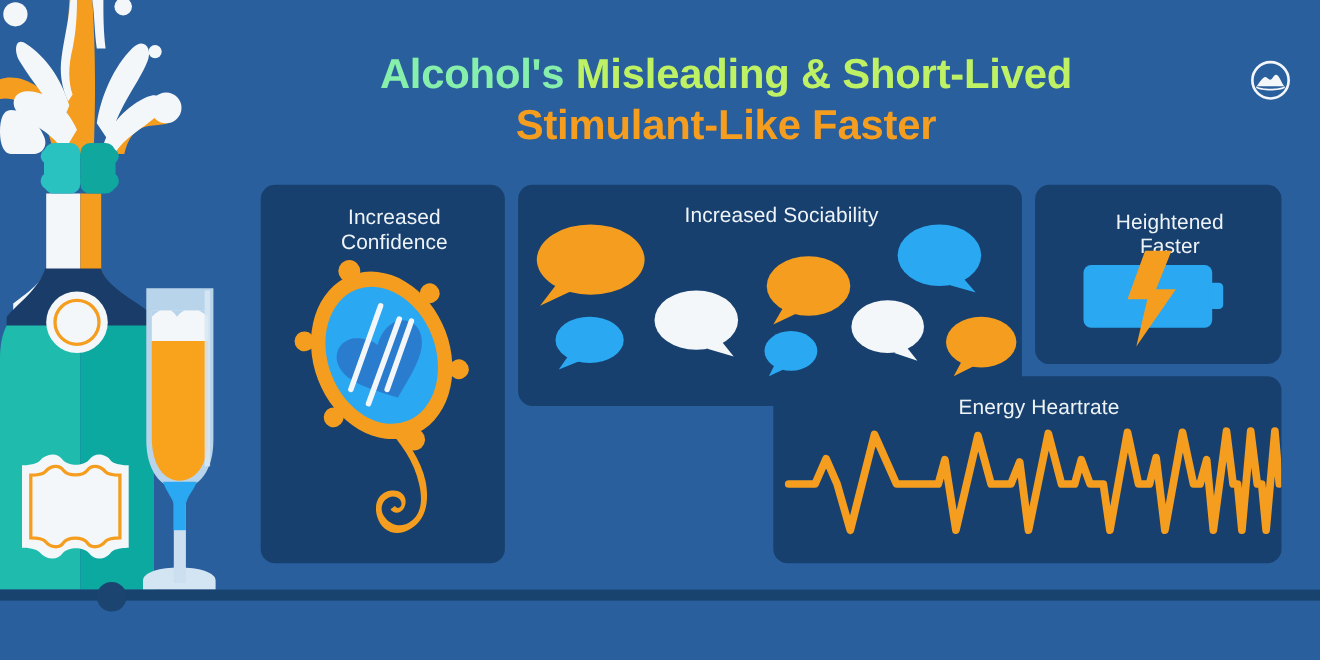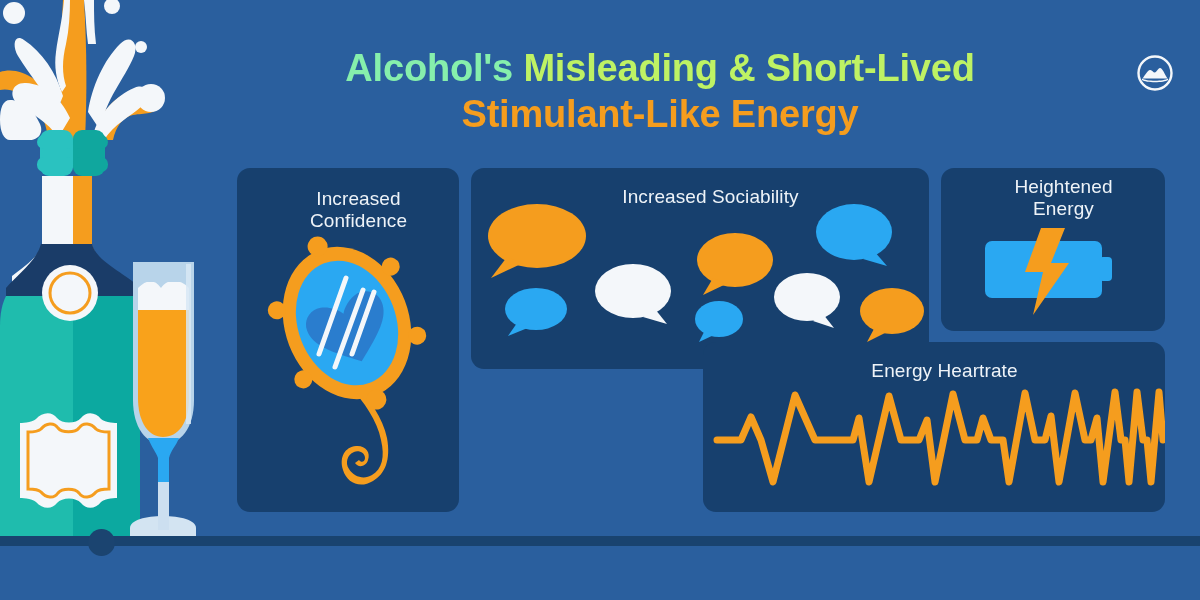--- a/index.html
+++ b/index.html
@@ -68,21 +68,21 @@
     padding-left: 21px;
   }
   #card-confidence { left: 237px; top: 168px; width: 222px; height: 344px; }
   #card-sociability { left: 471px; top: 168px; width: 458px; height: 201px; }
   #card-energy     { left: 941px; top: 168px; width: 224px; height: 163px; }
   #card-mood       { left: 471px; top: 342px; width: 220px; height: 170px; }
   #card-heartrate  { left: 703px; top: 342px; width: 462px; height: 170px; }
 
   #title-confidence { top: 20px; }
   #title-sociability { top: 18px; }
-  #title-energy     { top: 8px; }
+  #title-energy     { top: 24px; }
   #title-mood       { top: 16px; }
   #title-heartrate  { top: 18px; }
 
   .card-art {
     position: absolute;
     left: 0;
     top: 0;
     width: 100%;
     height: 100%;
     pointer-events: none;
@@ -196,21 +196,21 @@
 
       <path d="M148 438 C 152 448 156 452 158 458 L 169 458 C 171 450 176 446 179 438 Z" fill="#2aa8f2"></path>
       <rect x="158" y="452" width="11" height="30" fill="#2aa8f2"></rect>
 
       <rect x="186" y="264" width="5" height="160" fill="#d7e7f4" opacity="0.85"></rect>
     </g>
   </svg>
 
   <div id="header-title">
     <span class="t-cyan">Alcohol's</span><span class="t-white"> Misleading &amp; Short-Lived</span>
-    <span id="title-line2" class="t-amber">Stimulant-Like Energy</span>
+    <span id="title-line2" class="t-amber">Stimulant-Like Faster</span>
   </div>
 
   <svg id="logo" viewBox="0 0 38 38">
     <circle cx="19" cy="19" r="16.5" fill="none" stroke="#f4f7fa" stroke-width="2.4"></circle>
     <path d="M6.5 24.5 C 9 21 11.5 16.5 14 16 C 16 15.6 17 18.5 18.8 18.5
              C 20.6 18.5 22 14 24 14 C 26.5 14 28.5 20 31.5 24.5 Z" fill="#f4f7fa"></path>
     <path d="M6 24.5 C 10 27.5 28 27.5 32 24.5 L 32 26 C 28 29 10 29 6 26 Z" fill="#f4f7fa"></path>
   </svg>
 
   <div id="card-confidence" class="card">
@@ -294,21 +294,21 @@
       <g>
         <ellipse cx="421" cy="124" rx="32" ry="23" fill="#f59d1e"></ellipse>
         <path d="M404 140 L 396 155 L 416 145 Z" fill="#f59d1e"></path>
       </g>
     </svg>
   </div>
 
   <div id="card-energy" class="card">
     <div id="title-energy" class="card-title">
       <span>Heightened</span><br>
-      <span>Energy</span>
+      <span>Faster</span>
     </div>
     <svg class="card-art" viewBox="0 0 224 163">
       <rect x="44" y="73" width="117" height="57" rx="7" fill="#2aa8f2"></rect>
       <rect x="158" y="89" width="13" height="24" rx="4" fill="#2aa8f2"></rect>
       <path d="M100 60 L 124 60 L 110 95 L 128 95 L 92 147 L 102 104 L 84 104 Z" fill="#f59d1e"></path>
     </svg>
   </div>
 
 
   <div id="card-heartrate" class="card">

